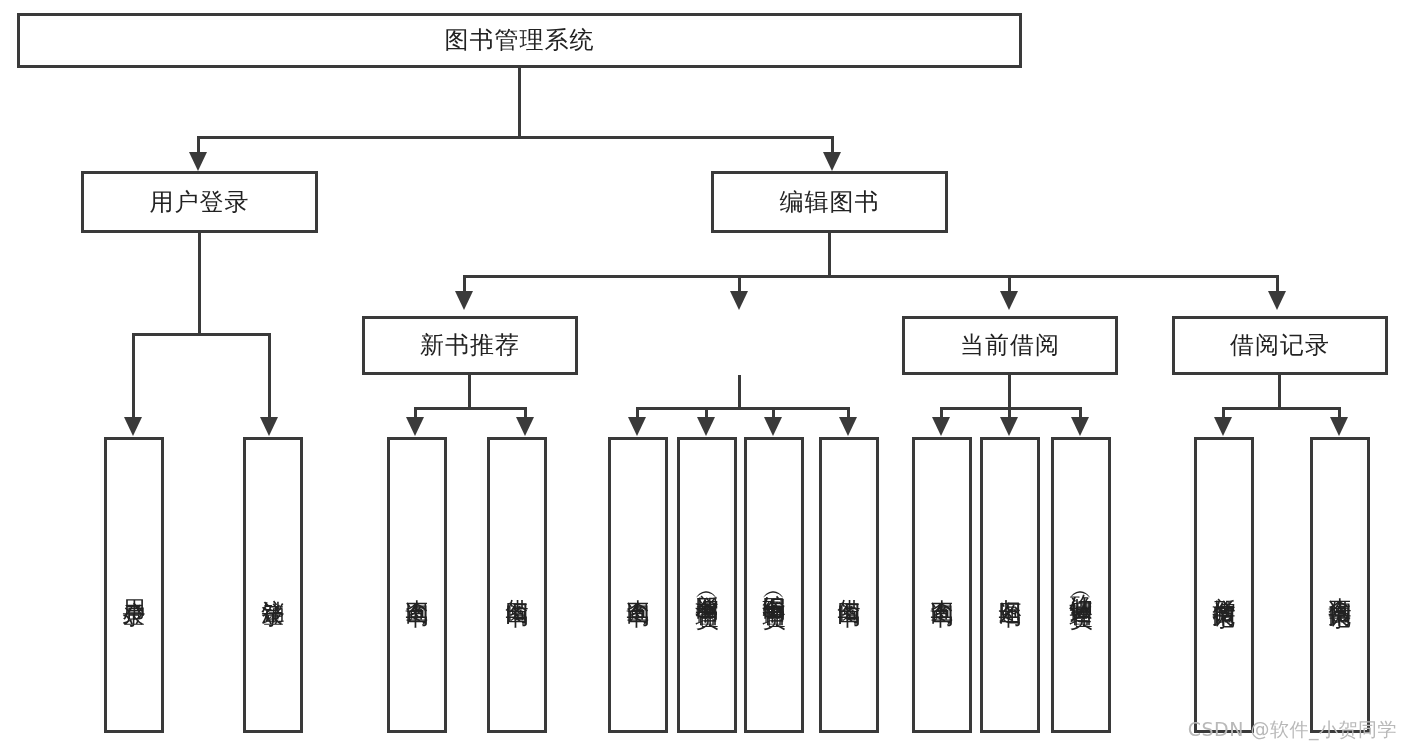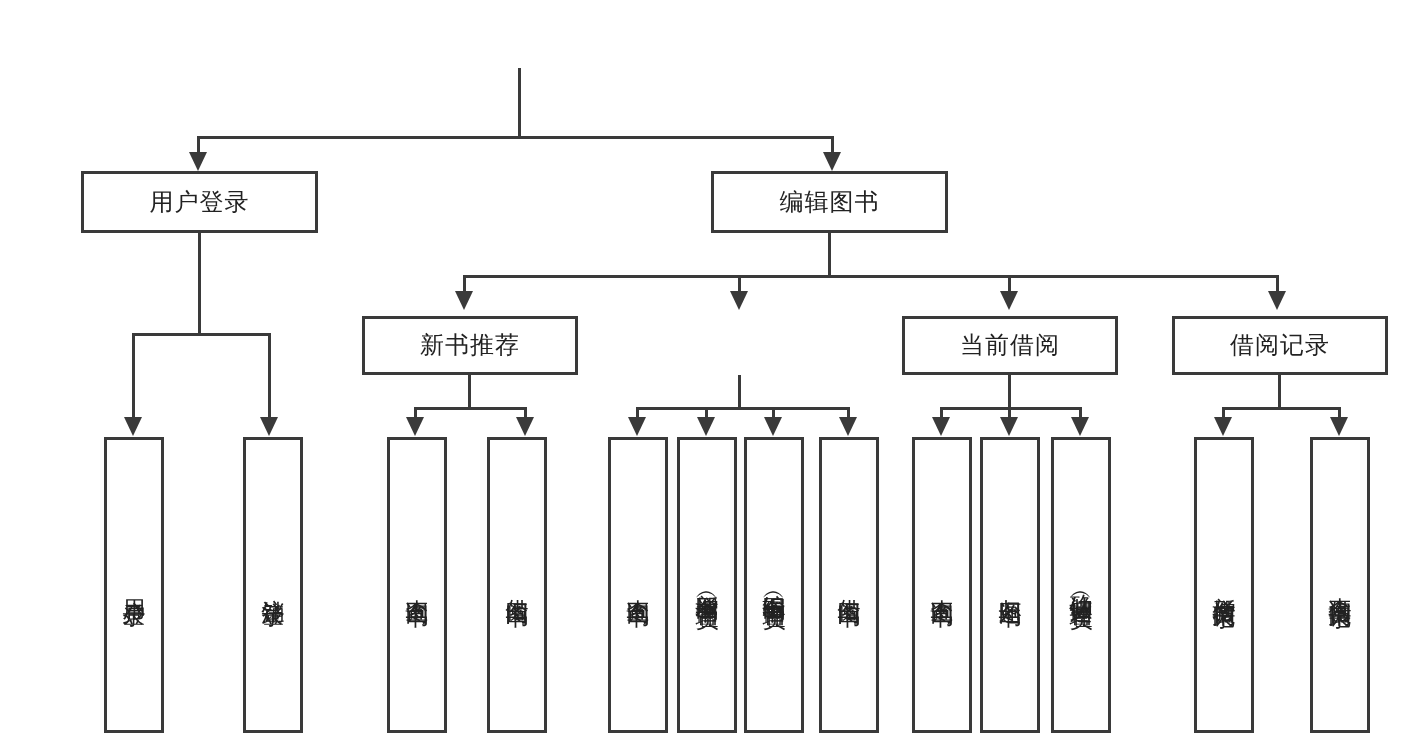--- a/index.html
+++ b/index.html
@@ -73,20 +73,23 @@
     color: #b9b9b9;
     white-space: nowrap;
     letter-spacing: 0.5px;
   }
 </style>
 </head>
 <body>
 
 <div id="canvas">
 
+  <div class="node h" style="left:17px; top:13px; width:1005px; height:55px;">
+    <span>图书管理系统</span>
+  </div>
 
   <div class="conn vline" style="left:518px; top:68px; width:3px; height:70px;"></div>
 
   <div class="conn hline" style="left:197px; top:136px; width:637px; height:3px;"></div>
 
   <div class="conn vline" style="left:197px; top:136px; width:3px; height:20px;"></div>
   <div class="arrow" style="left:189px; top:152px;"></div>
 
   <div class="conn vline" style="left:831px; top:136px; width:3px; height:20px;"></div>
   <div class="arrow" style="left:823px; top:152px;"></div>
@@ -202,14 +205,15 @@
     <span class="vtext">确认归还（管理员）</span>
   </div>
 
   <div class="node v" style="left:1194px; top:437px; width:60px; height:296px;">
     <span class="vtext">新增借阅记录</span>
   </div>
   <div class="node v" style="left:1310px; top:437px; width:60px; height:296px;">
     <span class="vtext">查询借阅记录</span>
   </div>
 
+  <div id="watermark">CSDN @软件_小贺同学</div>
 
 </div>
 
 </body></html>

